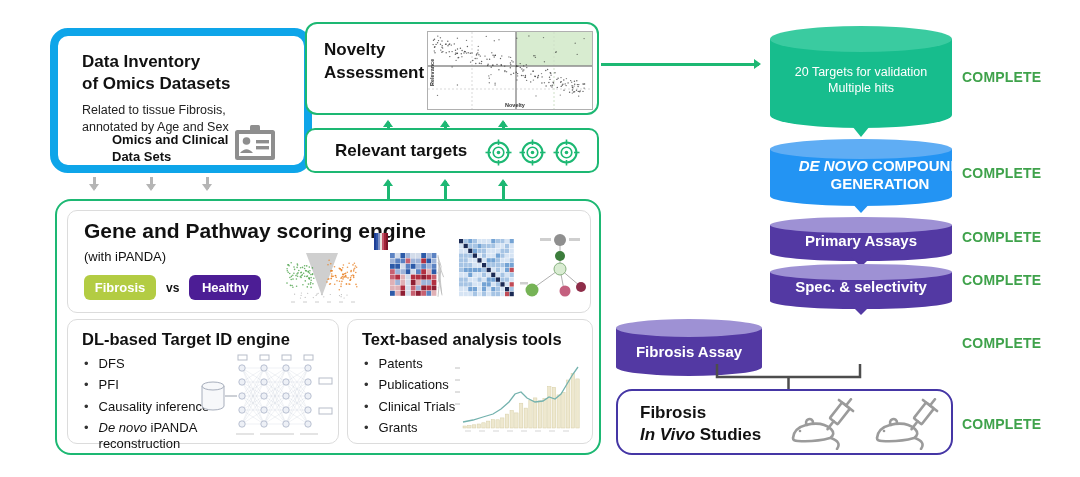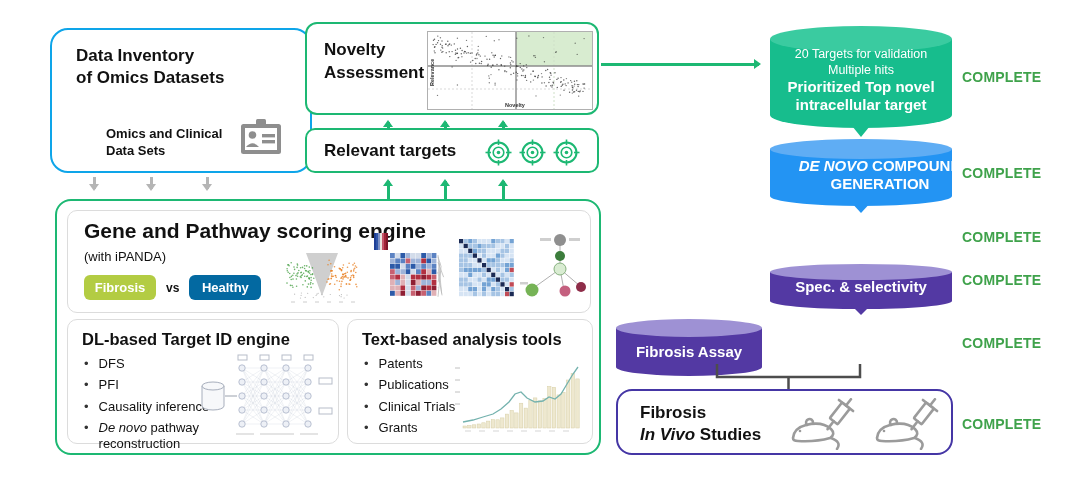--- a/index.html
+++ b/index.html
@@ -1,32 +1,32 @@
 <!DOCTYPE html>
 <html style="--green: #1db873; --gray: #b5b5b5; --status: #3fa24b; --invivo: #4536a5;"><head>
 <meta charset="utf-8">
 <style>
   html,body{margin:0;padding:0;background:#fff;}
   #canvas{position:relative;width:1080px;height:477px;background:#fff;overflow:hidden;
           font-family:"Liberation Sans",sans-serif;color:#111;}
   .preline{white-space:pre-line;}
   .box{position:absolute;background:#fff;box-sizing:border-box;}
   
-  #data-inventory{left:50px;top:28px;width:262px;height:145px;border:2px solid #0ea5e9;border-radius:18px;}
+  #data-inventory{left:50px;top:28px;width:262px;height:145px;border:8px solid #0ea5e9;border-radius:18px;}
   #di-title{position:absolute;left:24px;top:15px;font-size:17px;font-weight:700;line-height:1.27;}
   #di-sub{position:absolute;left:24px;top:66px;font-size:12.5px;line-height:1.32;color:#222;}
   #di-row-label{position:absolute;left:54px;top:96px;font-size:13px;font-weight:700;line-height:1.3;}
   #di-icon{position:absolute;right:26px;top:88px;}
   
   .greenbox{border:2.5px solid var(--green);border-radius:12px;}
   #novelty-box{left:305px;top:22px;width:294px;height:93px;}
   #nv-title{position:absolute;left:17px;top:15px;font-size:17px;font-weight:700;line-height:1.35;}
   #novelty-plot{position:absolute;left:120px;top:7px;}
   #relevant-box{left:305px;top:128px;width:294px;height:45px;border-radius:10px;display:flex;align-items:center;}
-  #rt-label{margin-left:17px;font-size:17px;font-weight:700;}
+  #rt-label{margin-left:28px;font-size:17px;font-weight:700;}
   #rt-icons{position:absolute;right:17px;top:9px;display:flex;gap:7px;}
   #scoring-box{left:55px;top:199px;width:546px;height:256px;border-radius:16px;padding-left:34px;}
   .card{position:absolute;background:#fff;border:1.5px solid #dcdcdc;border-radius:10px;box-sizing:border-box;}
   #card-top{left:10px;top:9px;width:524px;height:103px;}
   #se-title{position:absolute;left:16px;top:8px;font-size:21px;font-weight:700;}
   #se-sub{position:absolute;left:16px;top:38px;font-size:13px;}
   #se-pills{position:absolute;left:16px;top:64px;display:flex;align-items:center;gap:10px;}
   .pill{min-width:72px;height:25px;border-radius:6px;color:#fff;font-size:13px;font-weight:700;
         display:flex;align-items:center;justify-content:center;padding:0 8px;box-sizing:border-box;}
   #se-vs{font-size:12px;font-weight:700;}
@@ -63,20 +63,22 @@
   .mouse{position:absolute;top:7px;}
 </style>
 </head>
 <body>
 
 <div id="canvas">
 
   <div class="box" id="data-inventory">
     <div id="di-title" class="preline">Data Inventory
 of Omics Datasets</div>
+    <div id="di-sub" class="preline">Related to tissue Fibrosis,
+annotated by Age and Sex</div>
     <div id="di-row-label" class="preline">Omics and Clinical
 Data Sets</div>
     <span id="di-icon">
       <svg width="46" height="40" viewBox="0 0 46 40">
         <rect x="18" y="1" width="10" height="8" rx="1.5" fill="#8e8e8e"></rect>
         <rect x="3" y="6" width="40" height="30" rx="2.5" fill="#8e8e8e"></rect>
         <rect x="7" y="10" width="32" height="22" fill="#fff"></rect>
         <circle cx="14.5" cy="17" r="3.8" fill="#8e8e8e"></circle>
         <path d="M8,29 Q14.5,21.5 21,29 Z" fill="#8e8e8e"></path>
         <rect x="24" y="16" width="13" height="3.4" fill="#8e8e8e"></rect>
@@ -370,21 +372,21 @@
   <div class="varr up" style="left:444px;top:181px;height:18px;"></div>
   <div class="varr up" style="left:502px;top:181px;height:18px;"></div>
 
   <div class="box greenbox" id="scoring-box">
     <div class="card" id="card-top">
       <div id="se-title">Gene and Pathway scoring engine</div>
       <div id="se-sub">(with iPANDA)</div>
       <div id="se-pills">
         <div class="pill" style="background: rgb(179, 204, 67);">Fibrosis</div>
         <span id="se-vs">vs</span>
-        <div class="pill" style="background: #0369a1;">Healthy</div>
+        <div class="pill" style="background: #4c1d95;">Healthy</div>
       </div>
       <svg class="gfx" id="vol" style="left:215px;top:32px;" width="78" height="64" viewBox="0 0 78 64">
         <polygon points="23,10 39,53 55,10" fill="#cfcfcf"></polygon>
         <g stroke="#cccccc">
             <line x1="8" y1="59" x2="12" y2="59"></line>
             <line x1="20" y1="59" x2="24" y2="59"></line>
             <line x1="32" y1="59" x2="36" y2="59"></line>
             <line x1="44" y1="59" x2="48" y2="59"></line>
             <line x1="56" y1="59" x2="60" y2="59"></line>
             <line x1="68" y1="59" x2="72" y2="59"></line>
@@ -823,21 +825,21 @@
         <li>
             <span class="blt">•</span>
             <span>PFI</span>
           </li>
         <li>
             <span class="blt">•</span>
             <span>Causality inference</span>
           </li>
         <li>
             <span class="blt">•</span>
-            <span class="wrapnarrow"><i>De novo</i><span> pathway reconstruction</span></span>
+            <span class="wrapnarrow"><i>De novo</i><span> iPANDA reconstruction</span></span>
           </li>
       </ul>
       <svg class="gfx" id="nn" style="left:130px;top:32px;" width="136" height="86" viewBox="0 0 136 86">
         <g stroke="#a7aebc" fill="#f7f8fa" stroke-width="1">
           <path d="M4,34 v20 a11,4 0 0 0 22,0 v-20"></path>
           <ellipse cx="15" cy="34" rx="11" ry="4"></ellipse>
         </g>
         <line x1="27" y1="44" x2="39" y2="44" stroke="#9aa1ad"></line>
         <g id="nnG">
             <line x1="44" y1="16" x2="66" y2="16" stroke="#c3c9d4" stroke-width="0.35" stroke-opacity="0.7"></line>
@@ -1025,37 +1027,45 @@
 
   <div class="cyl" style="left:770px;top:26px;width:182px;height:102px;">
     <svg width="182" height="102" viewBox="0 0 182 102">
       <path d="M0,13 L0,89 A91,13 0 0 0 182,89 L182,13 Z" fill="#17bd8d"></path>
       <polygon points="78,95 104,95 91,111" fill="#17bd8d"></polygon>
       <ellipse cx="91" cy="13" rx="91" ry="13" fill="#3acba0"></ellipse>
     </svg>
     <div class="cyl-label" style="padding-top:6px;">
       <div class="cyl-normal preline">20 Targets for validation
 Multiple hits</div>
-      <div class="cyl-bold preline">Prioritized Top novel
-intracellular target</div>
     </div>
   </div>
 
   <div class="cyl" style="left:770px;top:139px;width:220px;height:67px;">
     <svg width="182" height="67" viewBox="0 0 182 67">
       <path d="M0,10 L0,57 A91,10 0 0 0 182,57 L182,10 Z" fill="#2394f3"></path>
       <polygon points="79,61 103,61 91,74" fill="#2394f3"></polygon>
       <ellipse cx="91" cy="10" rx="91" ry="10" fill="#5fadf4"></ellipse>
     </svg>
     <div class="cyl-label" style="padding-top:4px;">
       <div class="cyl-one preline"><i>DE NOVO</i><span class="preline"> COMPOUND
 GENERATION</span></div>
     </div>
   </div>
 
+  <div class="cyl" style="left:770px;top:217px;width:182px;height:44px;">
+    <svg width="182" height="44" viewBox="0 0 182 44">
+      <path d="M0,8 L0,36 A91,8 0 0 0 182,36 L182,8 Z" fill="#5339a3"></path>
+      <polygon points="81,40 101,40 91,50" fill="#5339a3"></polygon>
+      <ellipse cx="91" cy="8" rx="91" ry="8" fill="#9e91d4"></ellipse>
+    </svg>
+    <div class="cyl-label" style="padding-top:3px;">
+      <div class="cyl-one">Primary Assays</div>
+    </div>
+  </div>
 
   <div class="cyl" style="left:770px;top:264px;width:182px;height:45px;">
     <svg width="182" height="45" viewBox="0 0 182 45">
       <path d="M0,8 L0,37 A91,8 0 0 0 182,37 L182,8 Z" fill="#5339a3"></path>
       <polygon points="81,41 101,41 91,51" fill="#5339a3"></polygon>
       <ellipse cx="91" cy="8" rx="91" ry="8" fill="#9e91d4"></ellipse>
     </svg>
     <div class="cyl-label" style="padding-top:0;justify-content:center;">
       <div class="cyl-one">Spec. &amp; selectivity</div>
     </div>

